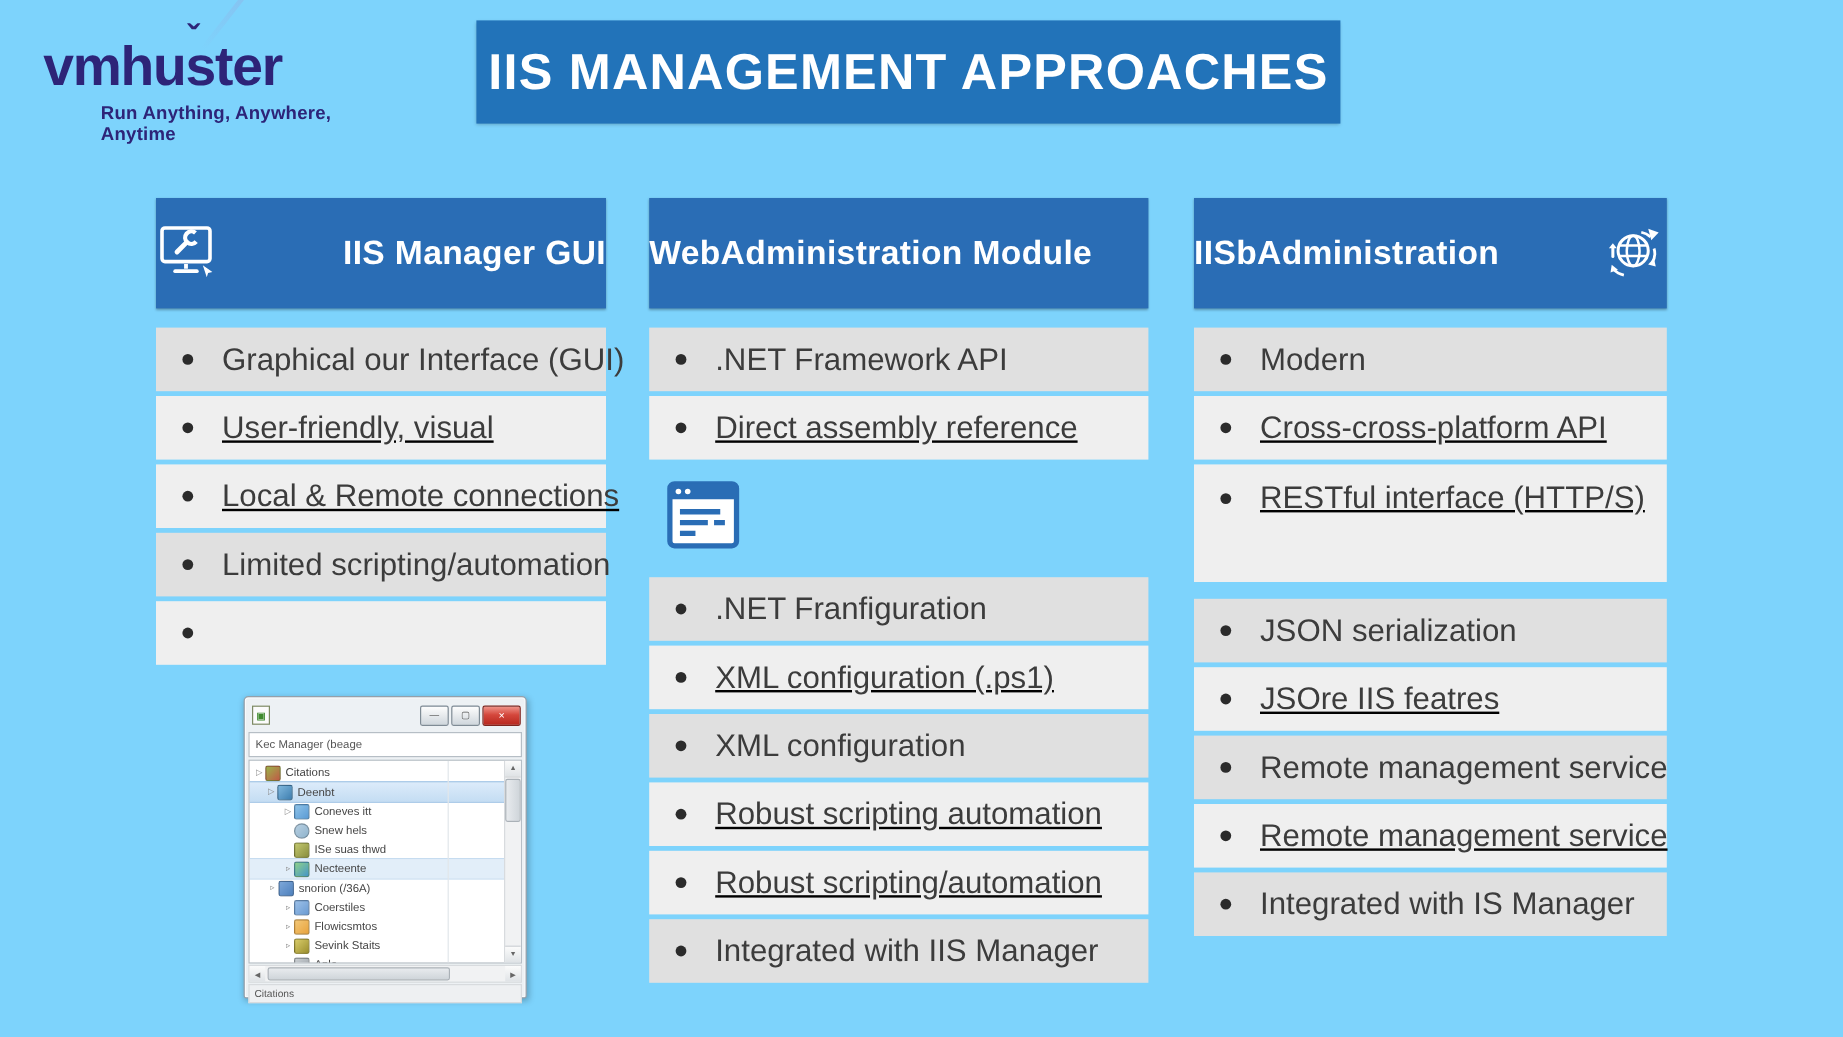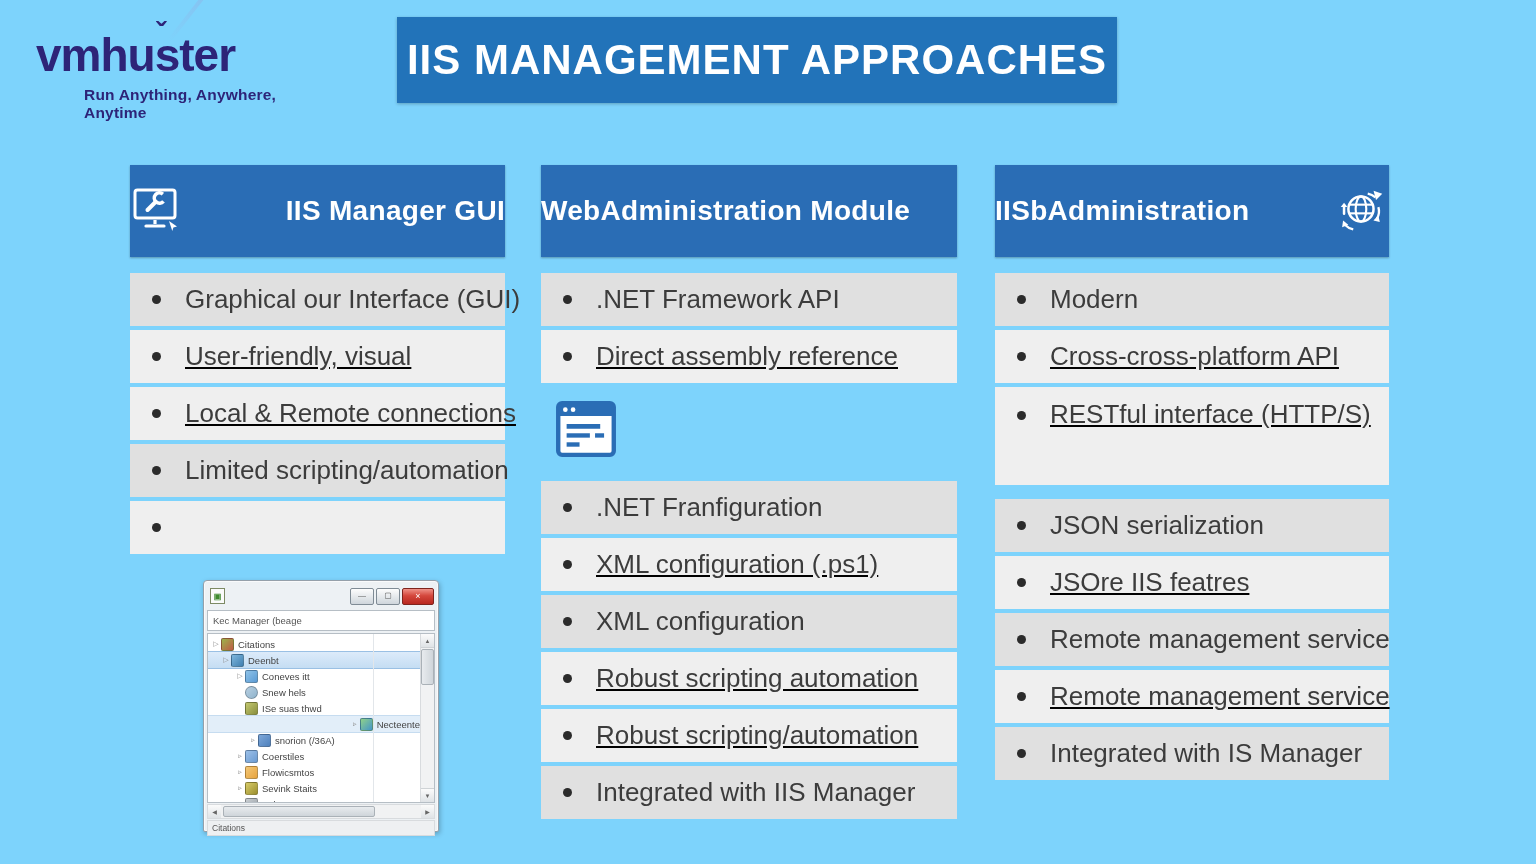--- a/index.html
+++ b/index.html
@@ -57,21 +57,21 @@
                display:flex;align-items:center;padding-left:5px;font-size:9.5px;color:#555;}
   .win-body{position:relative;margin:0 3px;background:#ffffff;border:1px solid #b6bec5;height:168px;
             display:flex;overflow:hidden;}
   .pane-divider{position:absolute;left:165px;top:0;bottom:0;width:1px;background:#e2e6ea;}
   .tree{flex:1;padding-top:2px;overflow:hidden;}
   .tree-row{height:16px;display:flex;align-items:center;font-size:9.5px;color:#444;white-space:nowrap;}
   .tr-arrow{font-size:7px;color:#8a8a8a;width:10px;flex:0 0 auto;text-align:center;}
   .tr-icon{width:11px;height:11px;border-radius:2px;margin-right:4px;flex:0 0 auto;
            border:1px solid rgba(0,0,0,.25);}
   .tree-row.sel{background:linear-gradient(#dcebfa,#c4ddf3);outline:1px solid #9ac0e4;}
-  .tree-row.sel2{background:#e2eef9;outline:1px solid #c6dcf0;justify-content:flex-end;}
+  .tree-row.sel2{background:#e2eef9;outline:1px solid #c6dcf0;}
   .vscroll{width:13px;background:#f1f2f3;border-left:1px solid #d8dbde;display:flex;
            flex-direction:column;align-items:center;flex:0 0 auto;}
   .vs-arrow{height:13px;width:100%;display:flex;align-items:center;justify-content:center;
             font-size:6px;color:#666;background:linear-gradient(#fbfbfb,#dfe3e6);
             border-bottom:1px solid #cfd3d6;}
   .vs-arrow.bottom{margin-top:auto;border-top:1px solid #cfd3d6;border-bottom:none;}
   .vs-thumb{width:11px;height:34px;margin-top:1px;background:linear-gradient(90deg,#e8ebee,#cfd5da);
             border:1px solid #aab1b7;border-radius:2px;}
   .win-hscroll{margin:1px 3px 0;height:13px;background:#f1f2f3;border:1px solid #d8dbde;
                display:flex;align-items:center;}
@@ -274,21 +274,21 @@
         </div>
         <div class="tree-row" style="padding-left:37px;">
           <span class="tr-icon" style="background:linear-gradient(135deg,#c3c870,#8a8f3e);"></span>
           <span>ISe suas thwd</span>
         </div>
         <div class="tree-row sel2" style="padding-left:27px;">
           <span class="tr-arrow">▹</span>
           <span class="tr-icon" style="background:linear-gradient(135deg,#8fd18a,#4596c8);"></span>
           <span>Necteente</span>
         </div>
-        <div class="tree-row" style="padding-left:40px;">
+        <div class="tree-row" style="padding-left:14px;">
           <span class="tr-arrow">▹</span>
           <span class="tr-icon" style="background:linear-gradient(135deg,#7da7d9,#4f81bd);"></span>
           <span>snorion (/36A)</span>
         </div>
         <div class="tree-row" style="padding-left:27px;">
           <span class="tr-arrow">▹</span>
           <span class="tr-icon" style="background:linear-gradient(135deg,#9cc0e8,#6b9bd2);"></span>
           <span>Coerstiles</span>
         </div>
         <div class="tree-row" style="padding-left:27px;">

